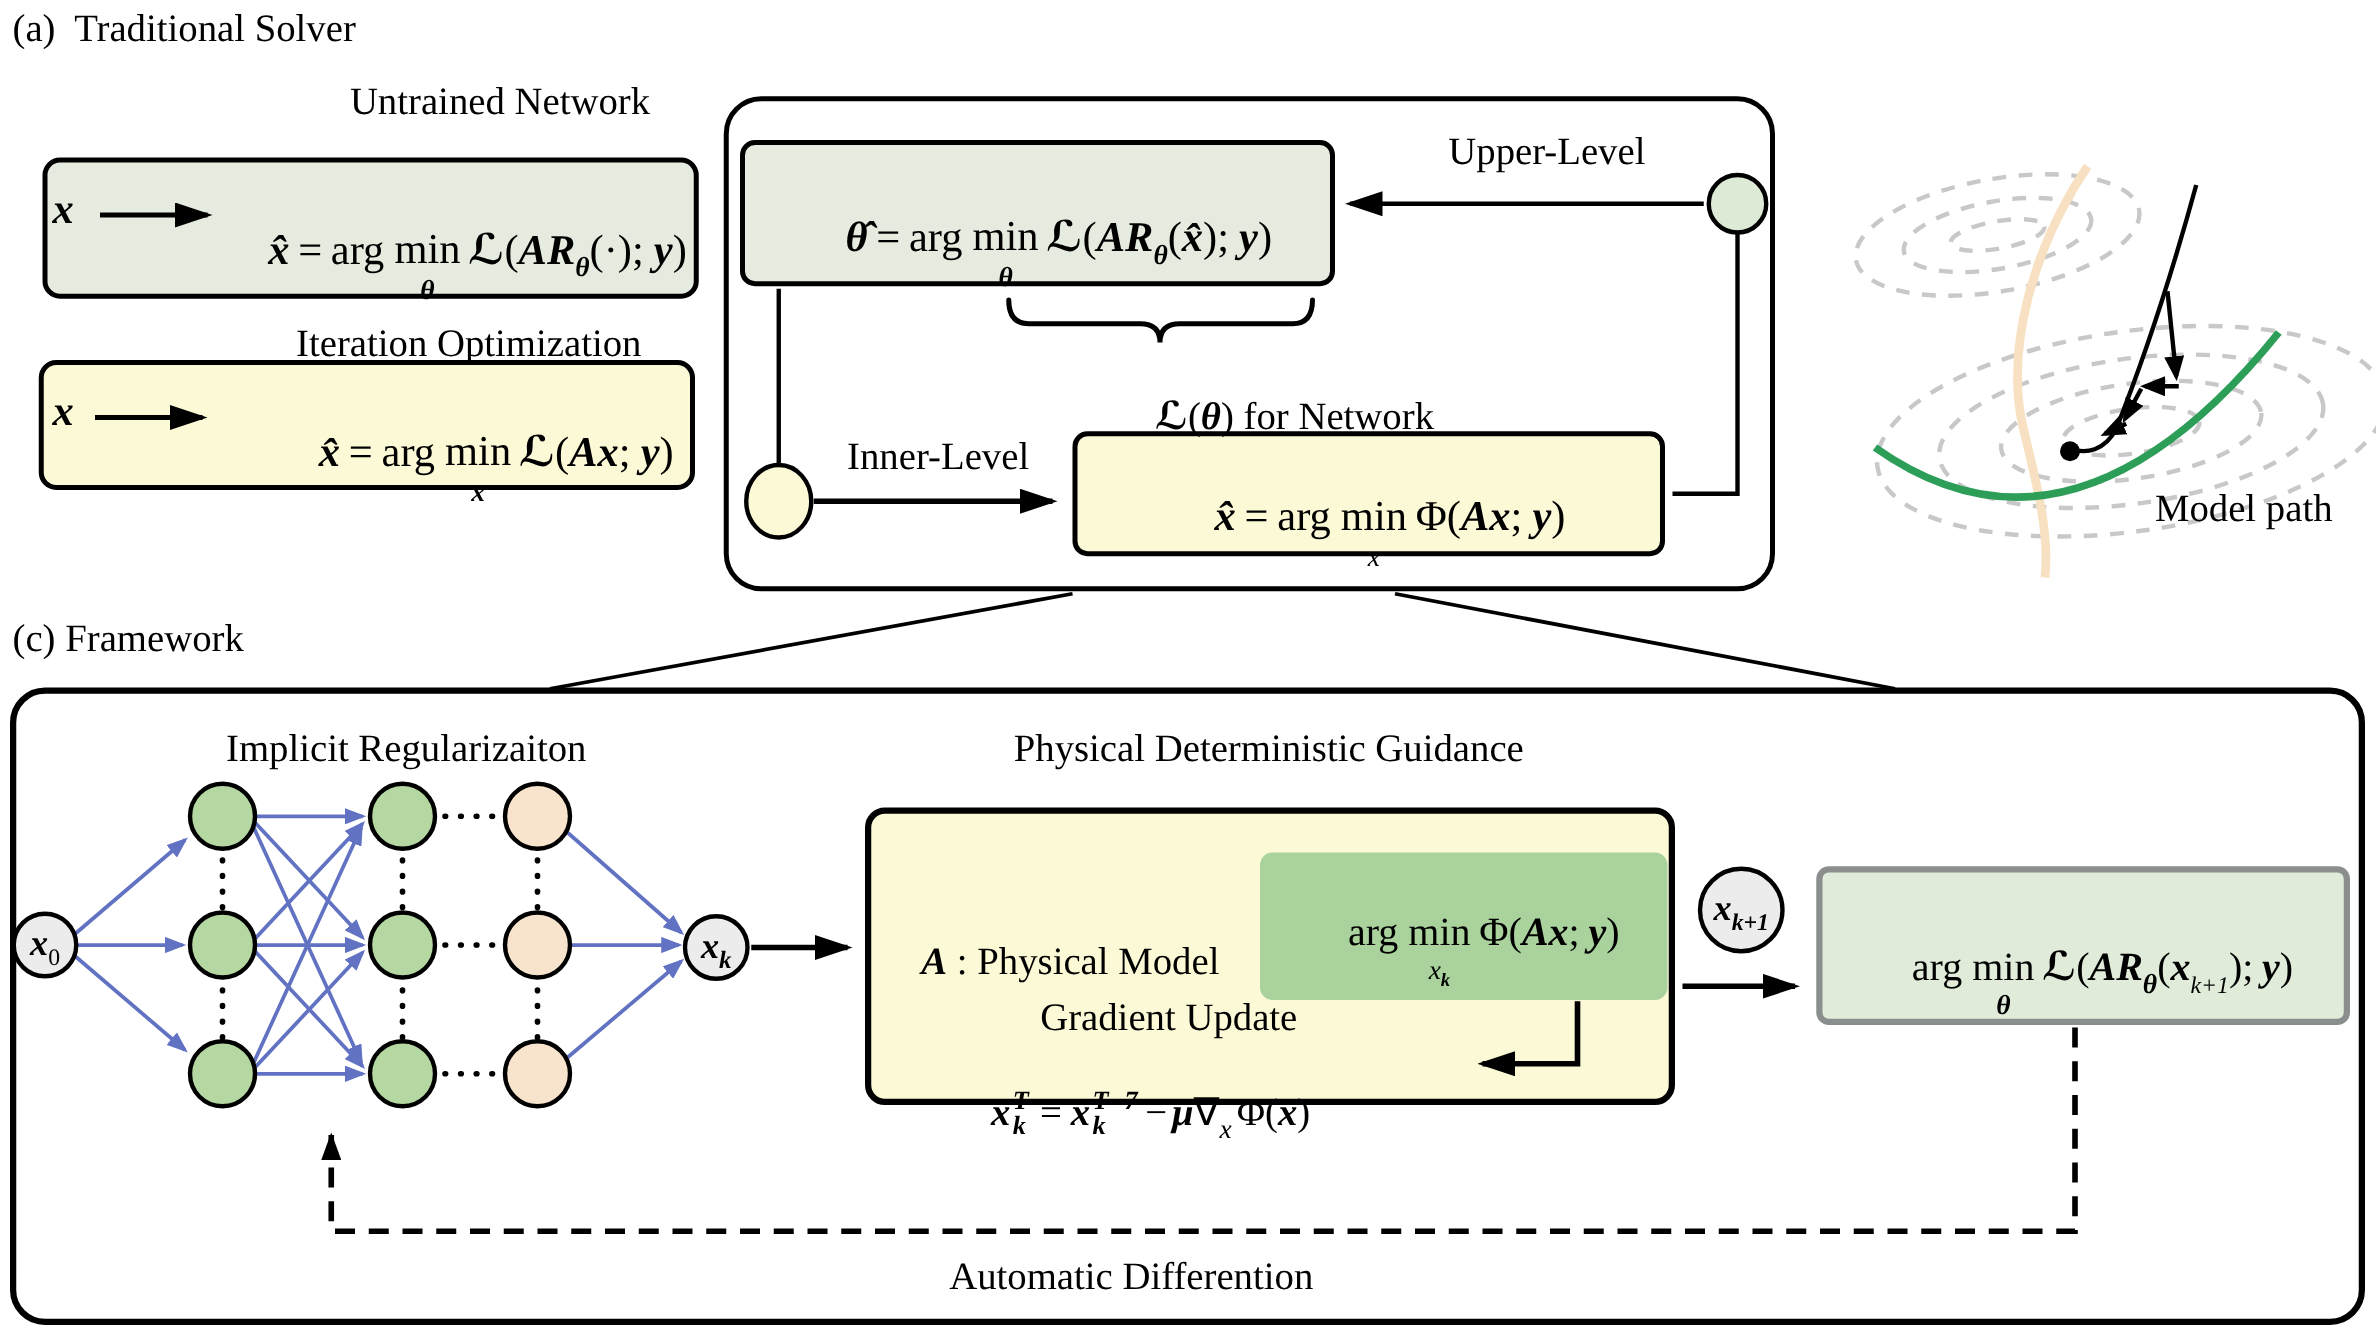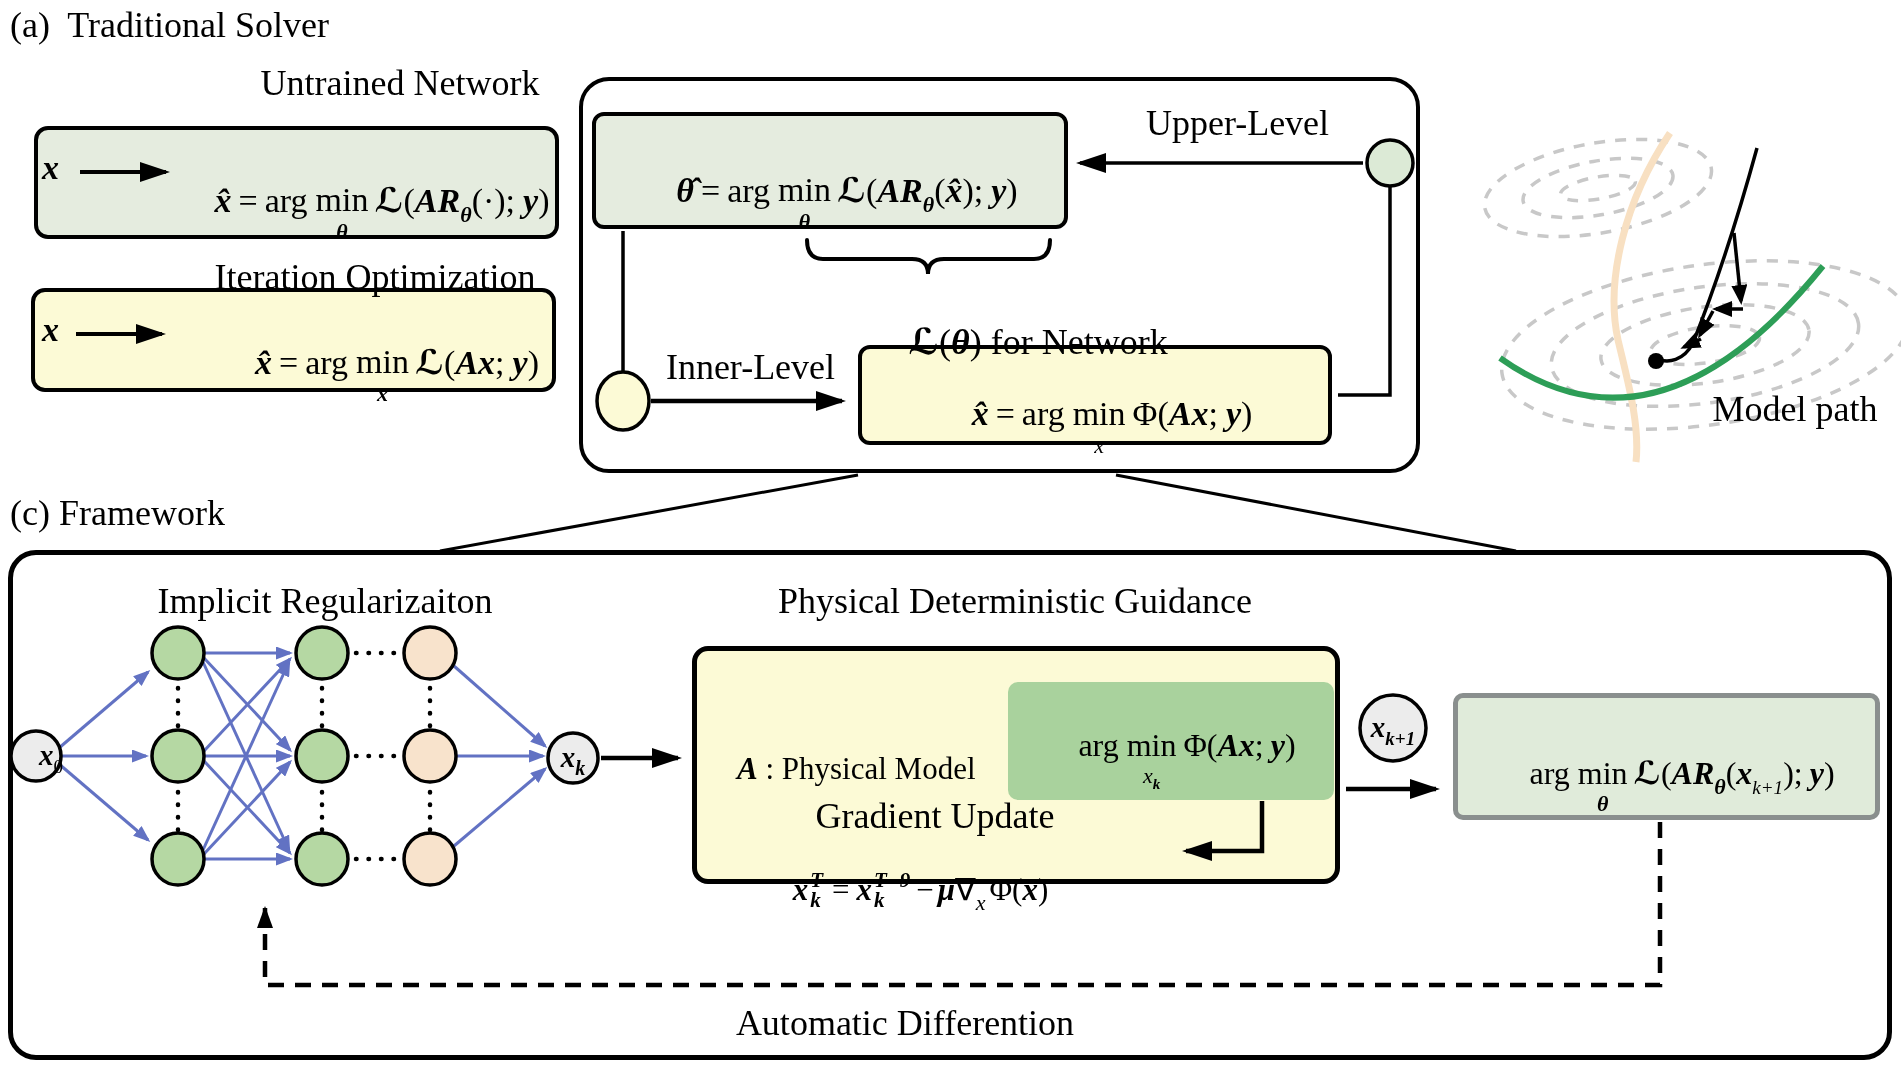--- a/index.html
+++ b/index.html
@@ -1,19 +1,19 @@
 <!DOCTYPE html>
 <html><head>
 <meta charset="utf-8">
 <style>
   html,body{margin:0;padding:0;background:#fff;}
   #canvas{position:relative;width:1901px;height:1071px;background:#fff;overflow:hidden;
           font-family:"Liberation Serif","DejaVu Serif",serif;color:#000;}
   .abs{position:absolute;}
-  .lbl{position:absolute;font-size:36px;line-height:1.1;white-space:pre;color:#000;}
+  .lbl{position:absolute;font-size:31px;line-height:1.1;white-space:pre;color:#000;}
   .ctr{text-align:center;}
   .box{position:absolute;box-sizing:border-box;border:4px solid #000;border-radius:14px;}
   .bg-green{background:#e5ecdf;}
   .bg-yellow{background:#fcfad6;}
   .eq{position:absolute;font-size:34px;line-height:1;white-space:pre;text-align:center;}
   .bi{font-weight:bold;font-style:italic;}
   .it{font-style:italic;}
   .cal{font-family:"DejaVu Sans",sans-serif;font-weight:bold;font-style:italic;}
   .sym{font-family:"DejaVu Sans",sans-serif;}
   .op{margin:0 7px;}
@@ -190,24 +190,24 @@
 
   <div class="lbl" style="left:706px;top:718px;font-size:31px;">
     <span class="bi">A</span><span> : Physical Model</span>
   </div>
 
   <div class="eq" style="left:1021px;top:697px;width:300px;font-size:32px;">
     <span>arg</span><span class="minwrap" style="margin-left:8px;"><span>min</span><span class="minsub" style="font-weight:normal;"><span class="it">x</span><span class="sbb">k</span></span></span><span style="margin-left:7px;">Φ</span><span>(</span><span class="bi">Ax</span><span>;</span><span class="bi" style="margin-left:7px;">y</span><span>)</span>
   </div>
 
   <div class="eq" style="left:705px;top:840px;width:400px;font-size:31px;">
-    <span class="bi">x</span><span class="ss"><span>T</span><span>k</span></span><span class="op">=</span><span class="bi">x</span><span class="ss"><span>T−9</span><span>k</span></span><span style="margin:0 4px;">−</span><span class="bi">μ</span><span class="sym">∇</span><span class="sbr">x</span><span style="margin-left:4px;">Φ</span><span>(</span><span class="bi">x</span><span>)</span>
+    <span class="bi">x</span><span class="ss"><span>T</span><span>k</span></span><span class="op">=</span><span class="bi">x</span><span class="ss"><span>T−7</span><span>k</span></span><span style="margin:0 4px;">−</span><span class="bi">μ</span><span class="sym">∇</span><span class="sbr">x</span><span style="margin-left:4px;">Φ</span><span>(</span><span class="bi">x</span><span>)</span>
   </div>
 
   <div class="eq" style="left:1466px;top:725px;width:400px;font-size:32px;">
     <span>arg</span><span class="minwrap" style="margin-left:8px;"><span>min</span><span class="minsub">θ</span></span><span class="cal" style="margin-left:6px;">ℒ</span><span>(</span><span class="bi">AR</span><span class="sb">θ</span><span>(</span><span class="bi">x</span><span class="sbr" style="font-size:19px;">k+1</span><span>);</span><span class="bi" style="margin-left:7px;">y</span><span>)</span>
   </div>
 
-  <div class="nodelbl" style="left:26px;top:741px;width:50px;"><span class="bi">x</span><span class="s1" style="font-size:19px;font-weight:normal;font-style:normal;">0</span></div>
+  <div class="nodelbl" style="left:11px;top:741px;width:50px;"><span class="bi">x</span><span class="s1" style="font-size:19px;font-weight:normal;font-style:normal;">0</span></div>
   <div class="nodelbl" style="left:548px;top:743px;width:50px;"><span class="bi">x</span><span class="s1">k</span></div>
   <div class="nodelbl" style="left:1353px;top:713px;width:80px;"><span class="bi">x</span><span class="s1" style="font-size:19px;">k+1</span></div>
 
 </div>
 
 </body></html>

